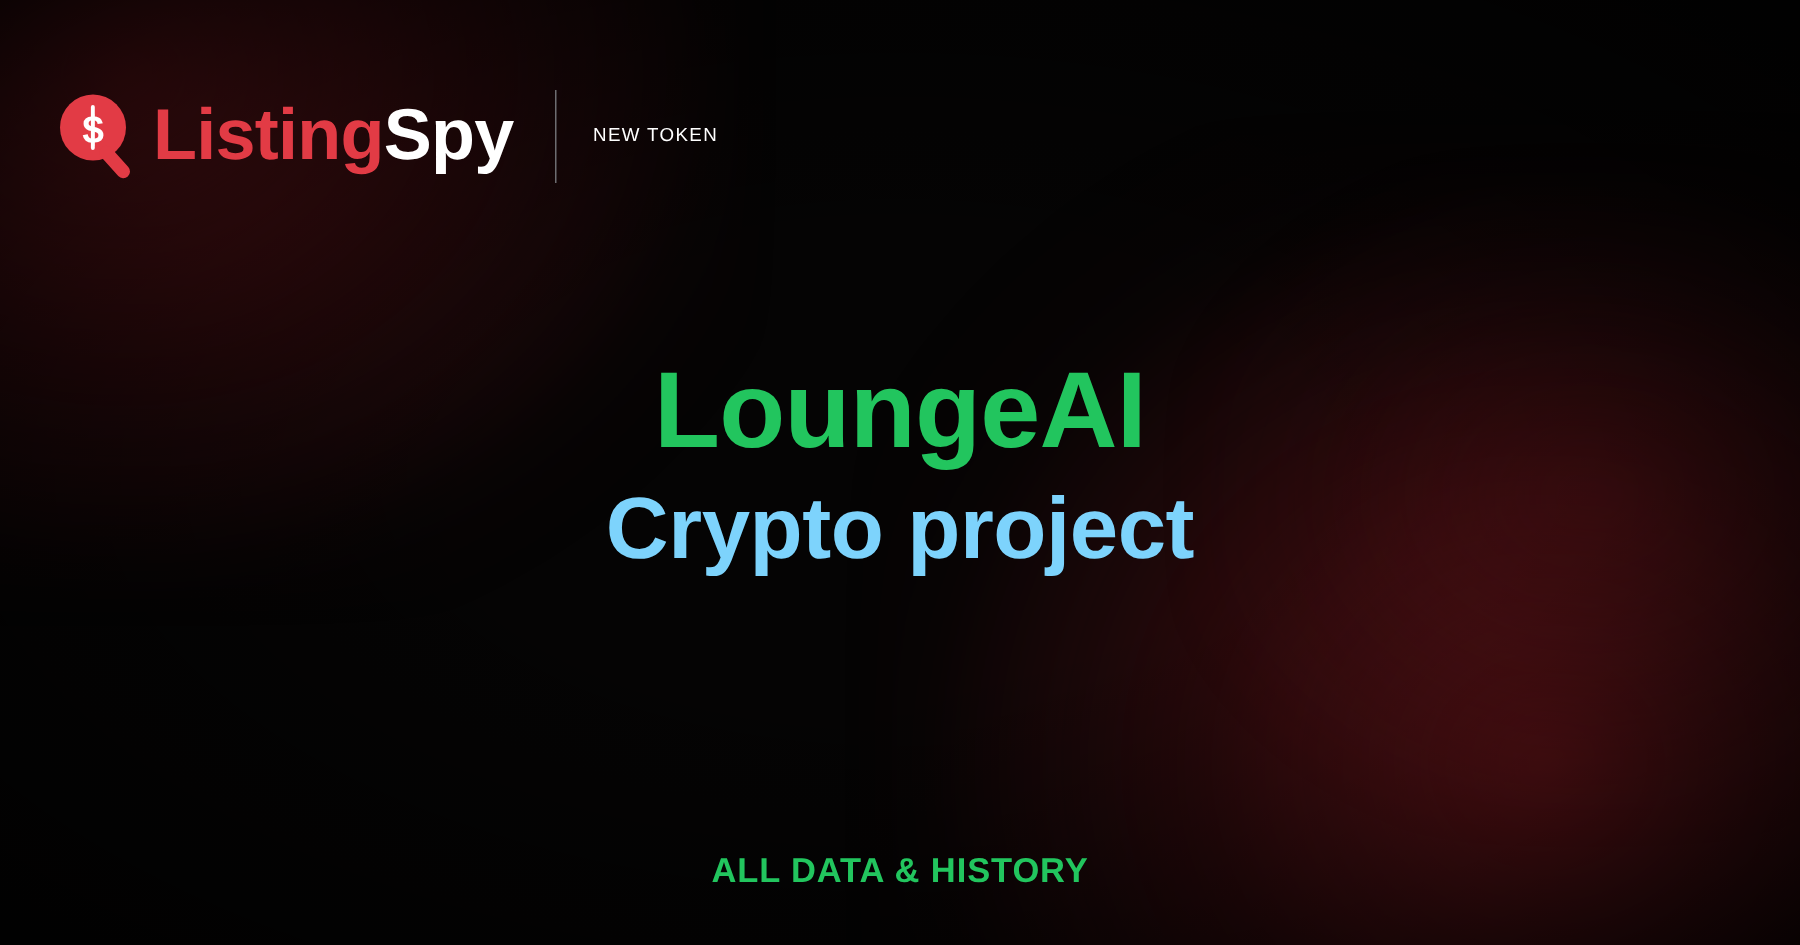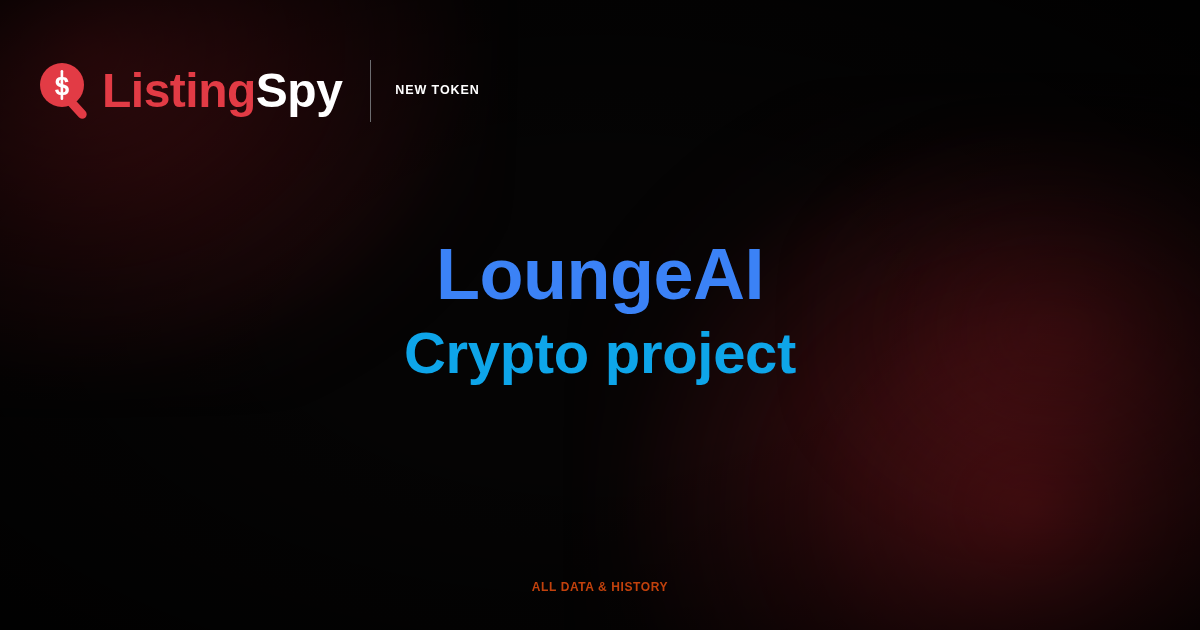--- a/index.html
+++ b/index.html
@@ -69,57 +69,57 @@
   .logo-word .spy { color:#ffffff; }
   .divider {
     width:1px;
     height:62px;
     background:#6d6d70;
     margin:0 24px 0 28px;
   }
   .tagline {
     color:#ffffff;
     font-size:12.5px;
-    font-weight:bold;
+    font-weight:normal;
     letter-spacing:0.9px;
     line-height:1.55;
     text-transform:uppercase;
   }
 
   
   .center {
     position:absolute;
     left:0; right:0;
     top:236px;
     text-align:center;
   }
   .title {
-    color:#3b82f6;
+    color:#22c55e;
     font-size:72px;
     font-weight:bold;
     letter-spacing:-0.5px;
     line-height:1.08;
   }
   .subtitle {
-    color:#0ea5e9;
+    color:#7dd3fc;
     font-size:58px;
     font-weight:bold;
     letter-spacing:-0.3px;
     line-height:1.15;
     margin-top:6px;
   }
 
   
   .footer {
     position:absolute;
     left:0; right:0;
     bottom:36px;
     text-align:center;
-    color:#c2410c;
-    font-size:12px;
+    color:#22c55e;
+    font-size:23px;
     font-weight:bold;
     letter-spacing:0.6px;
   }
 </style>
 </head>
 <body>
 
 <div class="stage">
   <div class="glow-tl"></div>
   <div class="glow-br"></div>

